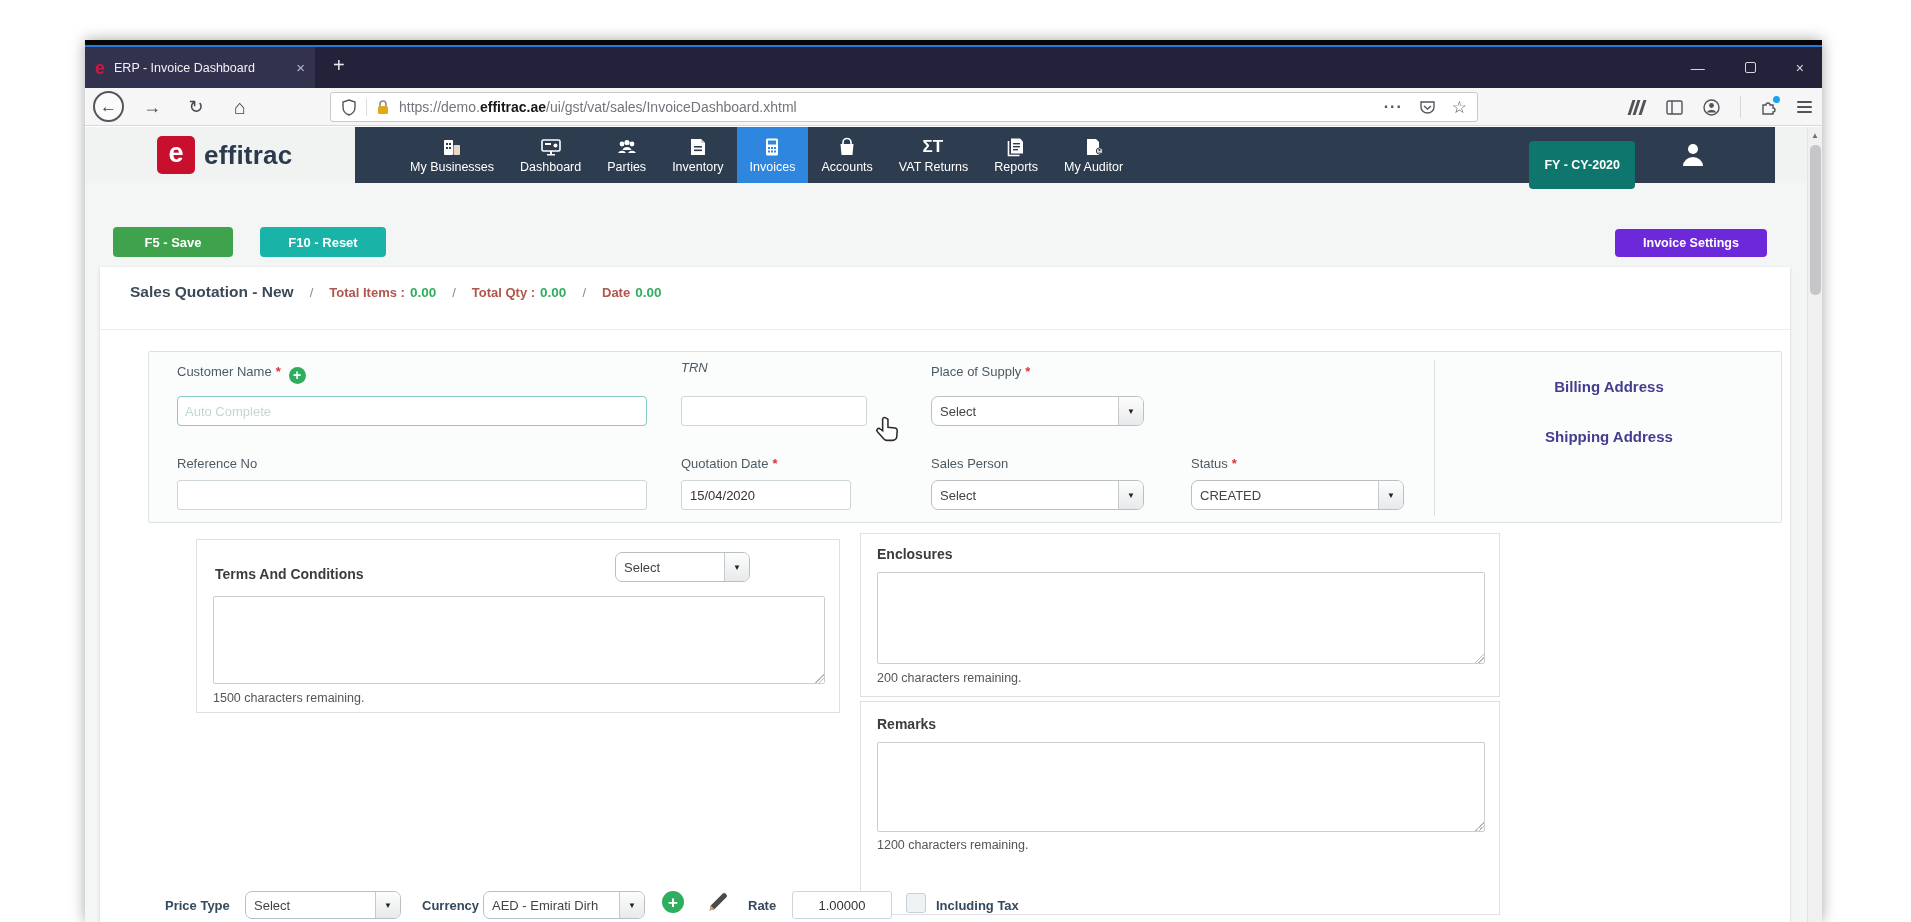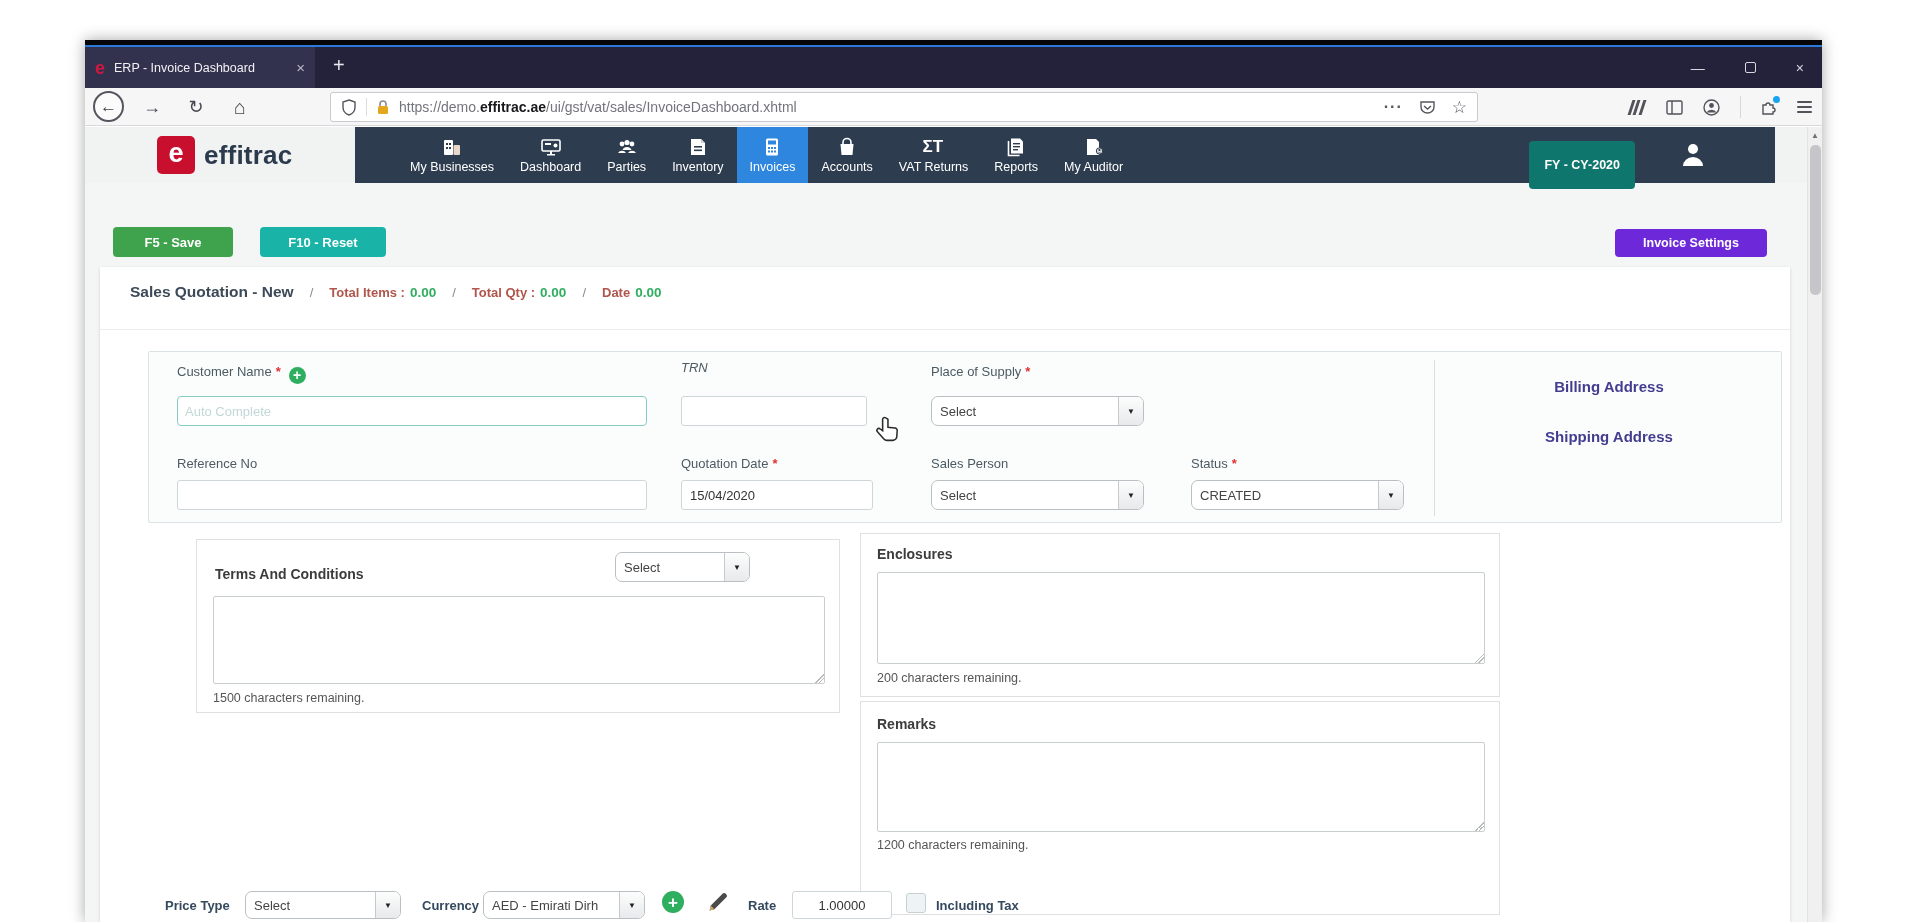--- a/index.html
+++ b/index.html
@@ -325,21 +325,21 @@
           <span class="flabel" style="left:782px; top:12px;"><span>Place of Supply</span><span class="req">*</span></span>
           <div class="select" style="left:782px; top:44px; width:213px;">
             <span class="val">Select</span>
             <span class="arrow">▼</span>
           </div>
 
           <span class="flabel" style="left:28px; top:104px;">Reference No</span>
           <input class="tinput" style="left: 28px; top: 128px; width: 470px;">
 
           <span class="flabel" style="left:532px; top:104px;"><span>Quotation Date</span><span class="req">*</span></span>
-          <input class="tinput" style="left: 532px; top: 128px; width: 192px;" value="15/04/2020">
+          <input class="tinput" style="left: 532px; top: 128px; width: 170px;" value="15/04/2020">
 
           <span class="flabel" style="left:782px; top:104px;">Sales Person</span>
           <div class="select" style="left:782px; top:128px; width:213px;">
             <span class="val">Select</span>
             <span class="arrow">▼</span>
           </div>
 
           <span class="flabel" style="left:1042px; top:104px;"><span>Status</span><span class="req">*</span></span>
           <div class="select" style="left:1042px; top:128px; width:213px;">
             <span class="val">CREATED</span>

